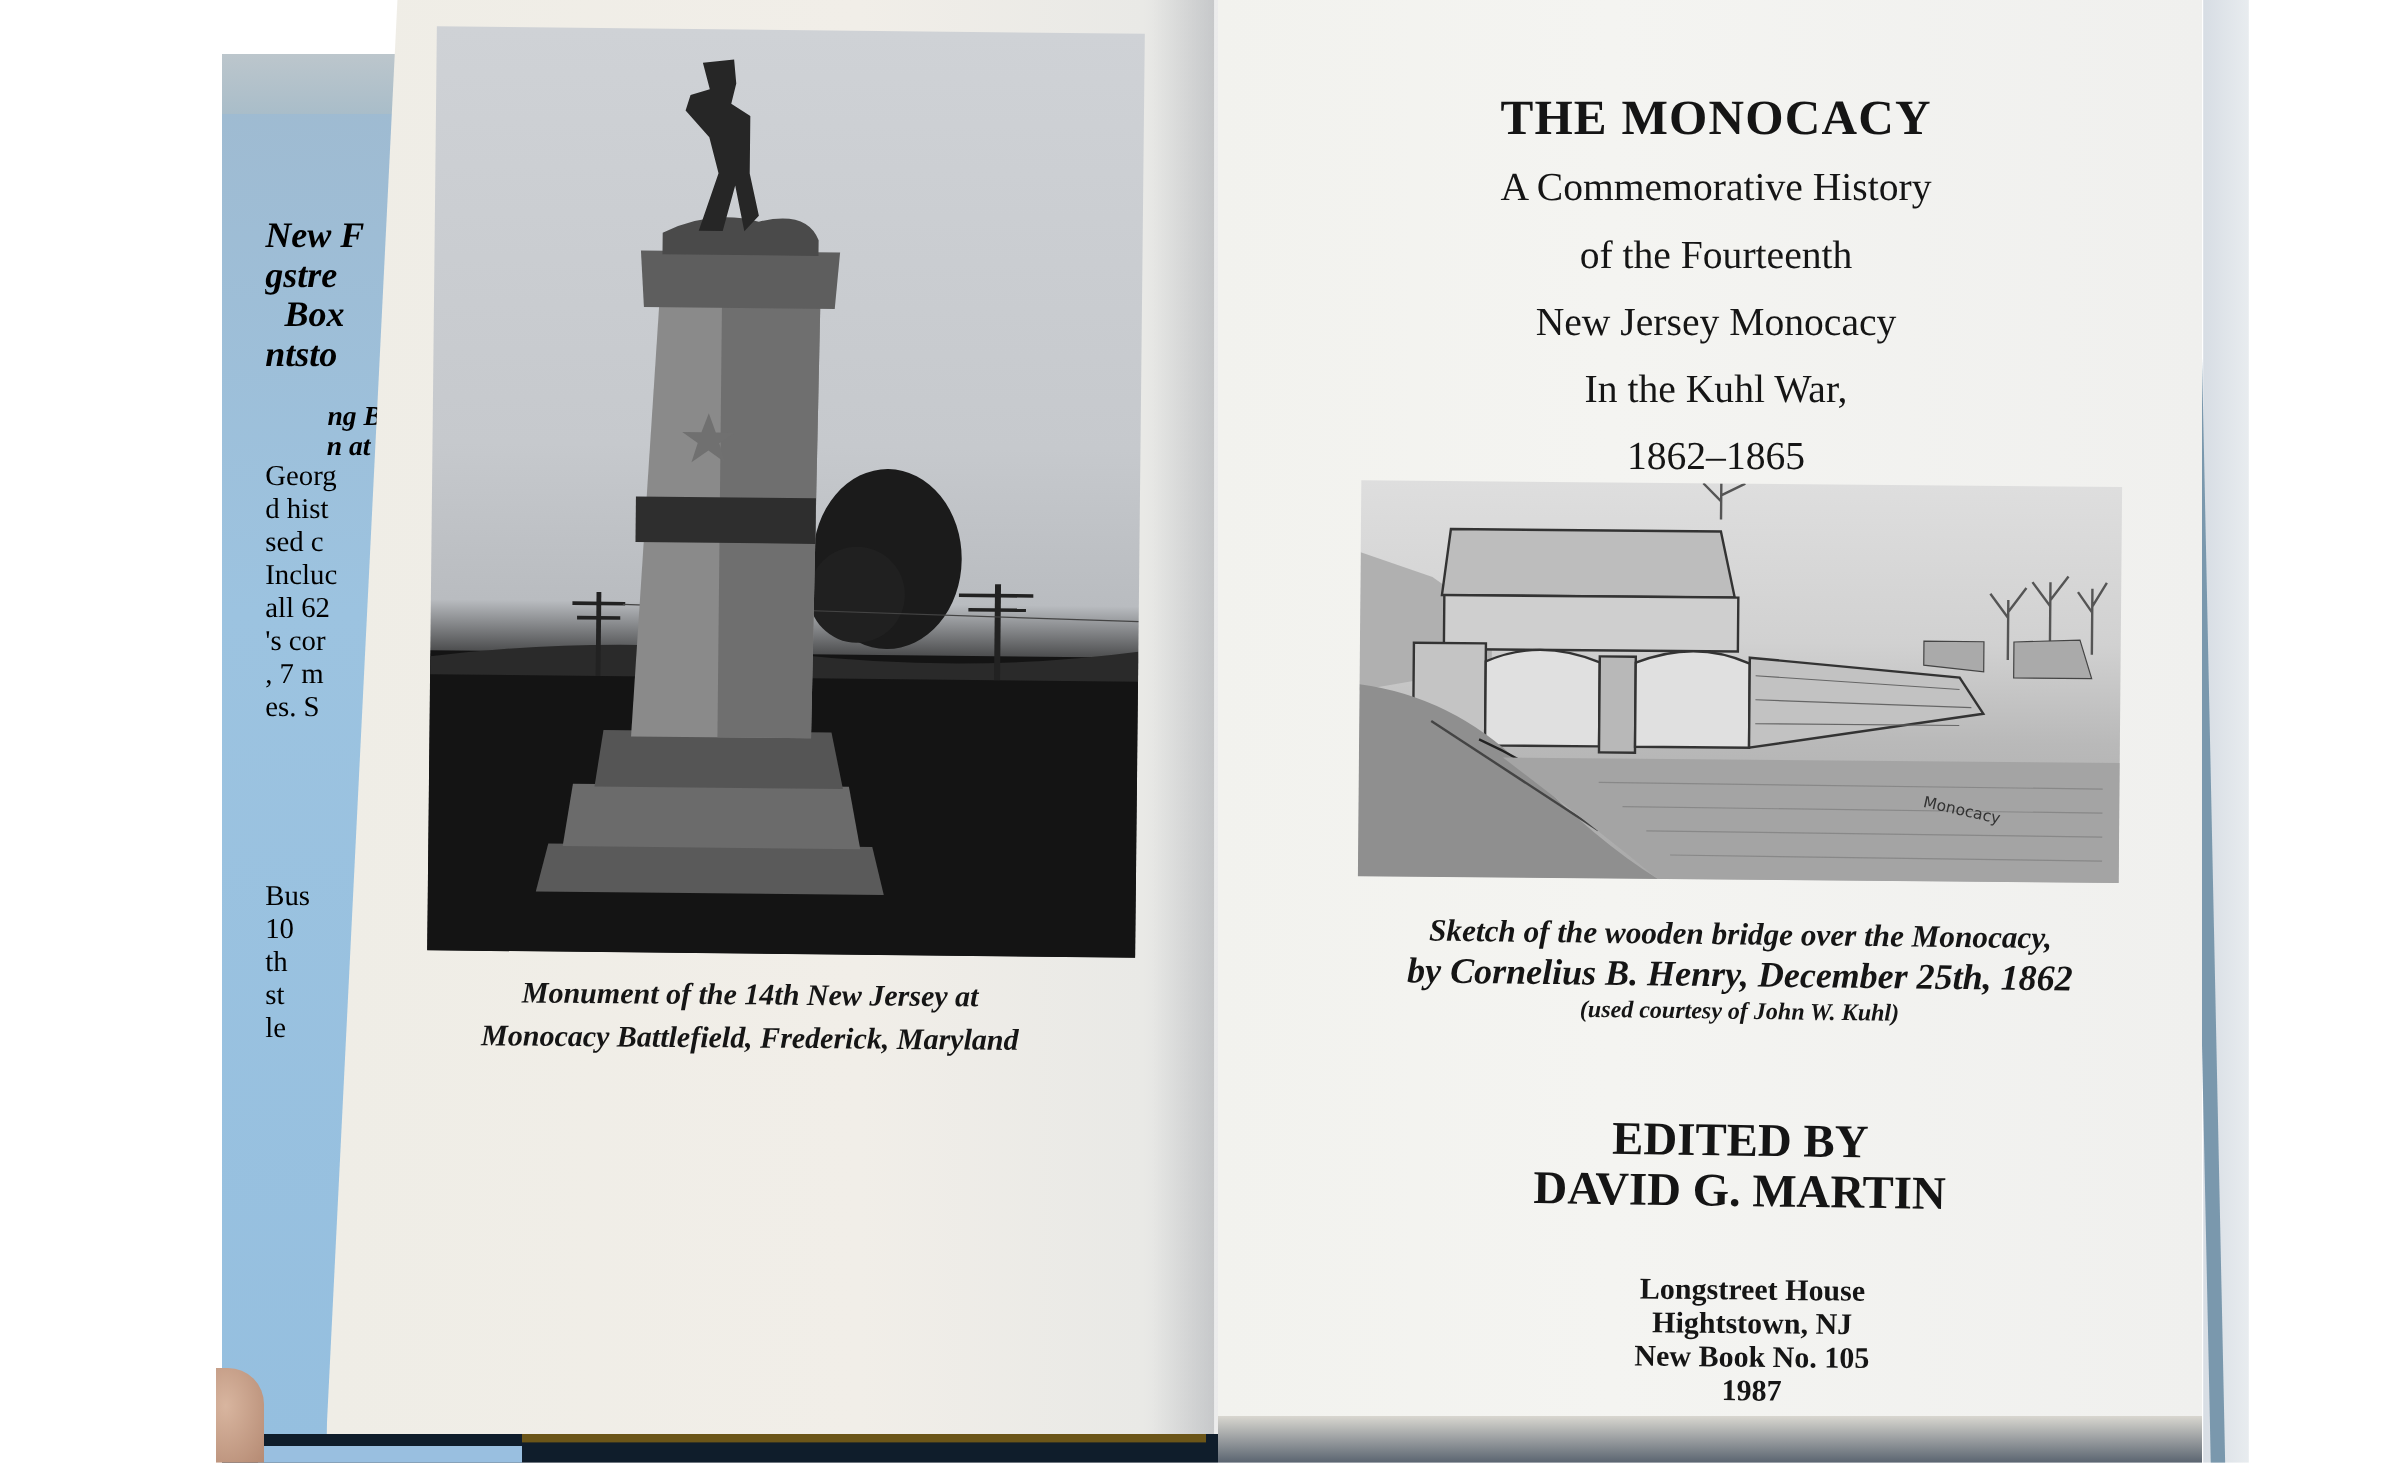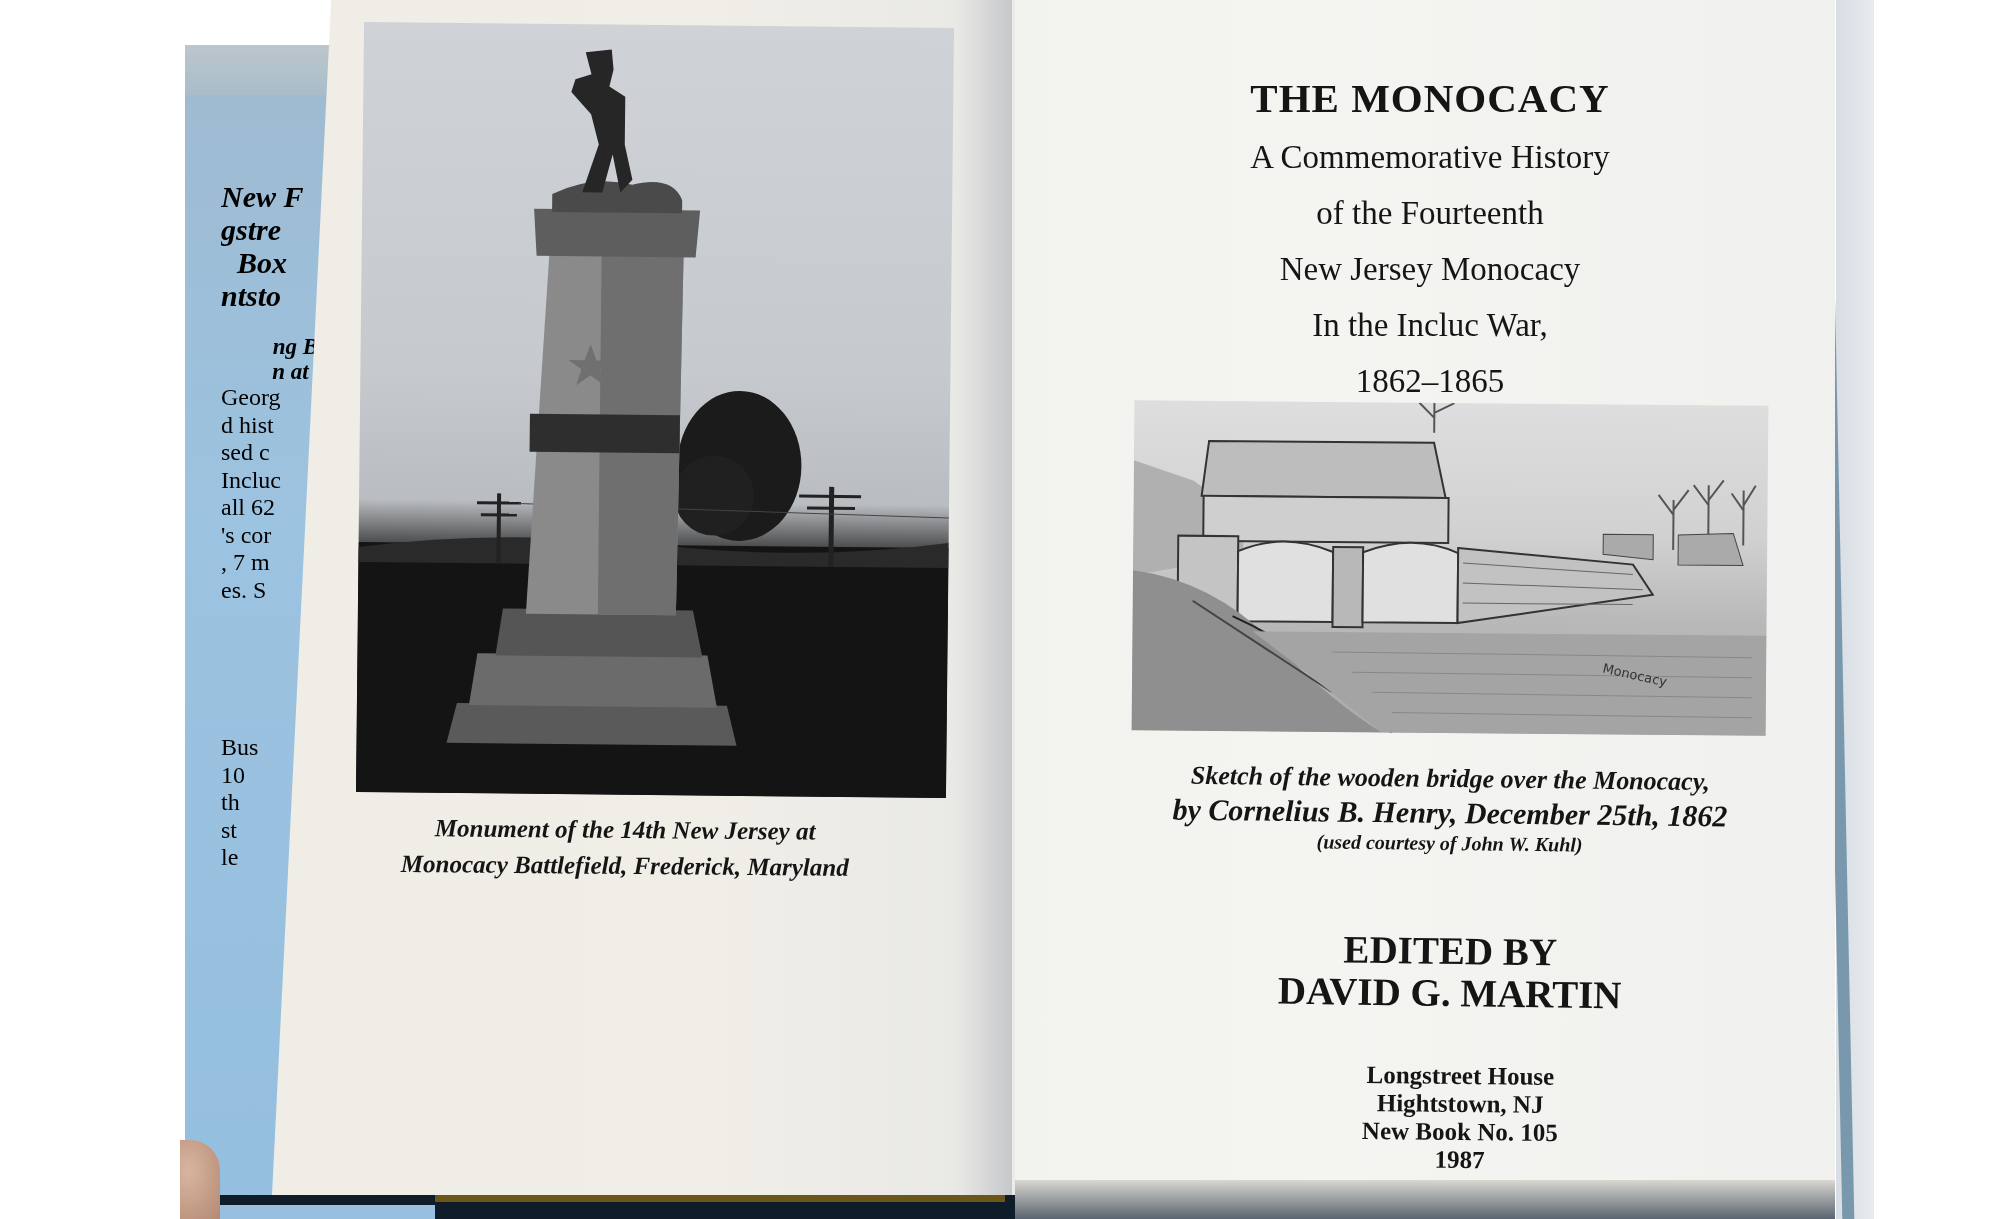--- a/index.html
+++ b/index.html
@@ -213,21 +213,21 @@
 <div class="caption-left">
   <div>Monument of the 14th New Jersey at</div>
   <div>Monocacy Battlefield, Frederick, Maryland</div>
 </div>
 
 <div class="title-block">
   <div class="title-main">THE MONOCACY</div>
   <div class="title-sub">A Commemorative History</div>
   <div class="title-sub">of the Fourteenth</div>
   <div class="title-sub">New Jersey Monocacy</div>
-  <div class="title-sub">In the Incluc War,</div>
+  <div class="title-sub">In the Kuhl War,</div>
   <div class="title-sub">1862–1865</div>
 </div>
 
 <div class="sketch" title="Pencil sketch of a covered wooden bridge with stone abutments over the Monocacy river">
   <svg width="634" height="330" viewBox="0 0 634 330">
 
     <g stroke="#555" stroke-width="2" fill="none">
       <path d="M540 145 L540 95 M540 110 L525 90 M540 105 L555 85"></path>
       <path d="M575 140 L575 80 M575 100 L560 80 M575 95 L590 75"></path>
       <path d="M610 140 L610 85 M610 105 L598 88 M610 100 L622 80"></path>

